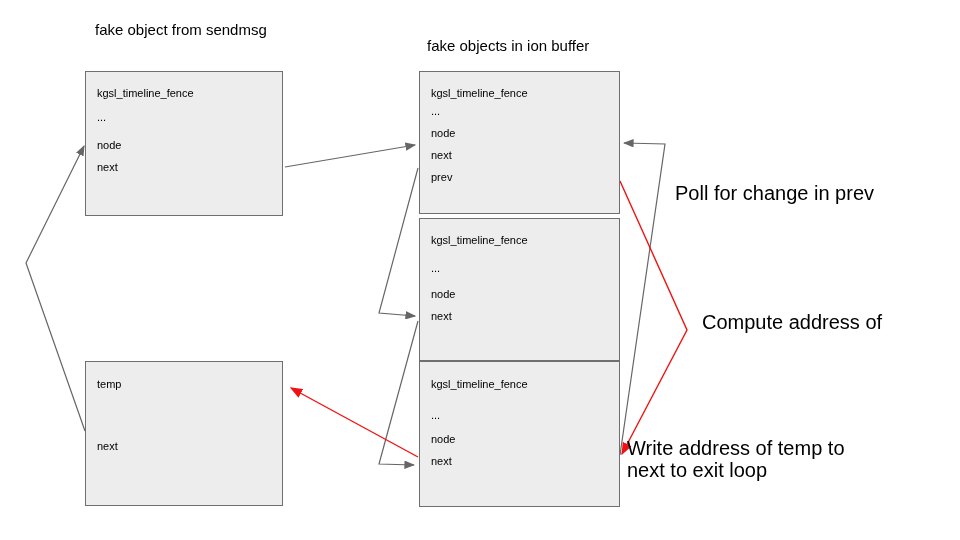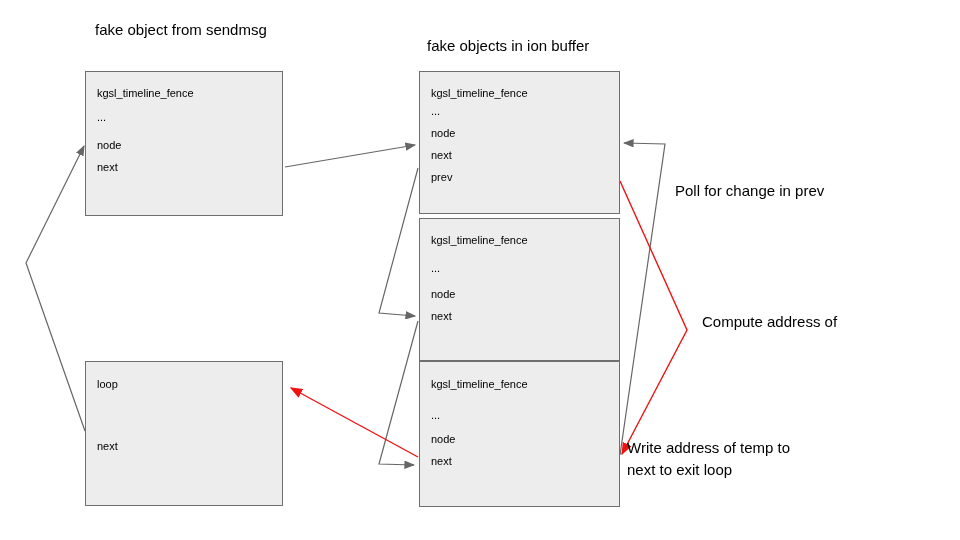--- a/index.html
+++ b/index.html
@@ -18,21 +18,21 @@
   .box {
     position:absolute; box-sizing:border-box;
     background:var(--box-fill,#ededed);
     border:1px solid var(--box-border,#6f6f6f);
   }
   .box-title, .box-field {
     position:absolute; left:11px; font-size:11px; line-height:18px;
     white-space:nowrap; color:var(--text,#000);
   }
 
-  .ann { position:absolute; font-size:15px; color:var(--text,#000); white-space:nowrap; }
+  .ann { position:absolute; font-size:20px; color:var(--text,#000); white-space:nowrap; }
   .ann div { line-height:22px; }
 
   #arrows { position:absolute; left:0; top:0; width:960px; height:540px; pointer-events:none; }
   .arrow-gray { stroke:var(--arrow-gray,#666); stroke-width:1.2; fill:none; }
   .arrow-red  { stroke:var(--arrow-red,#f01212); stroke-width:1.4; fill:none; }
   .mh-gray { fill:var(--arrow-gray,#666); }
   .mh-red  { fill:var(--arrow-red,#f01212); }
 </style>
 </head>
 <body>
@@ -85,21 +85,21 @@
   </div>
 
   <div class="box" style="left:419px; top:361px; width:201px; height:146px;">
     <div class="box-title" style="top:13px;">kgsl_timeline_fence</div>
     <div class="box-field" style="top:44px;">...</div>
     <div class="box-field" style="top:68px;">node</div>
     <div class="box-field" style="top:90px;">next</div>
   </div>
 
   <div class="box" style="left:85px; top:361px; width:198px; height:145px;">
-    <div class="box-title" style="top:13px;">loop</div>
+    <div class="box-title" style="top:13px;">temp</div>
     <div class="box-field" style="top:75px;">next</div>
   </div>
 
   <div class="ann" style="left:675px; top:182px;">Poll for change in prev</div>
 
   <div class="ann" style="left:702px; top:311px;">
     <div>Compute address of</div>
   </div>
 
   <div class="ann" style="left:627px; top:437px;">

